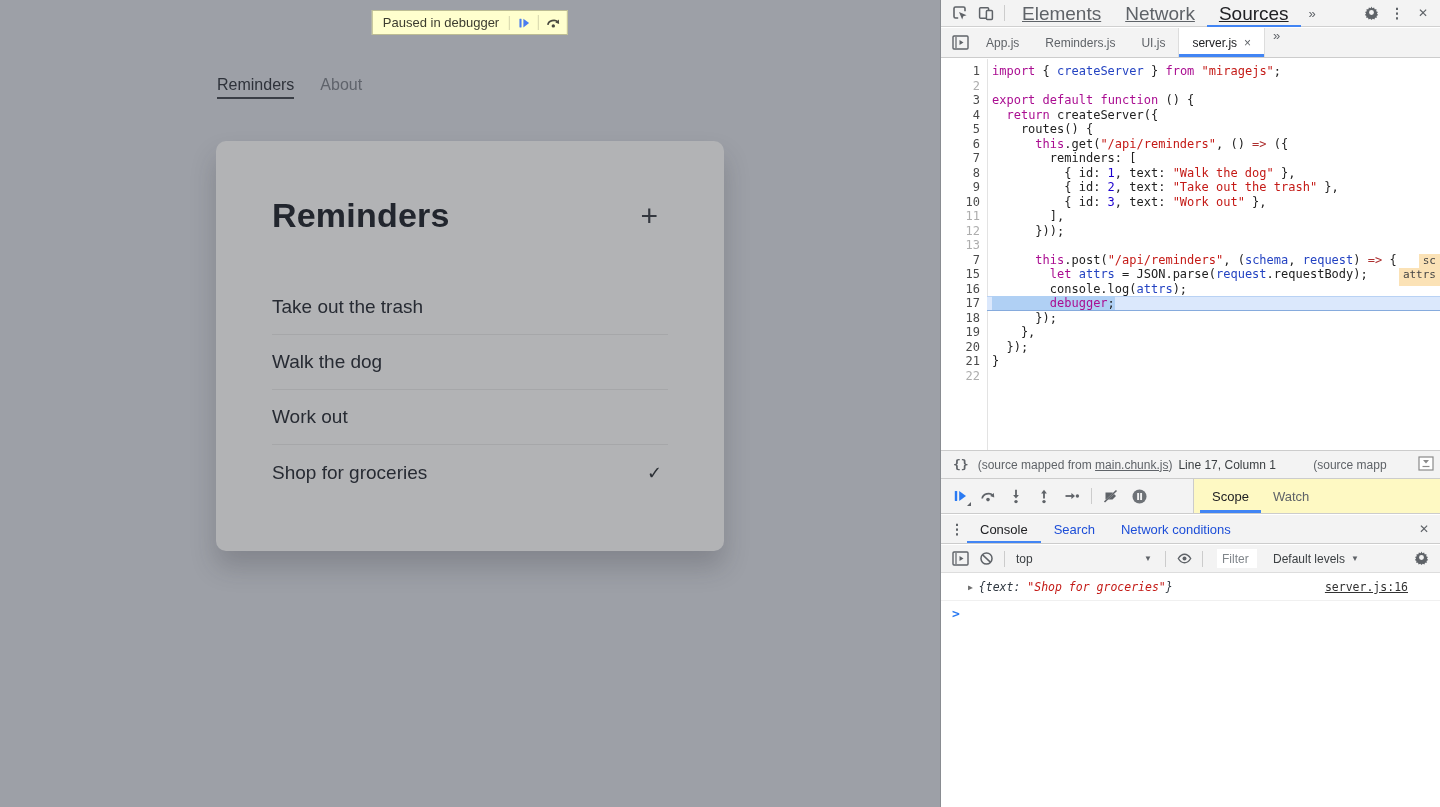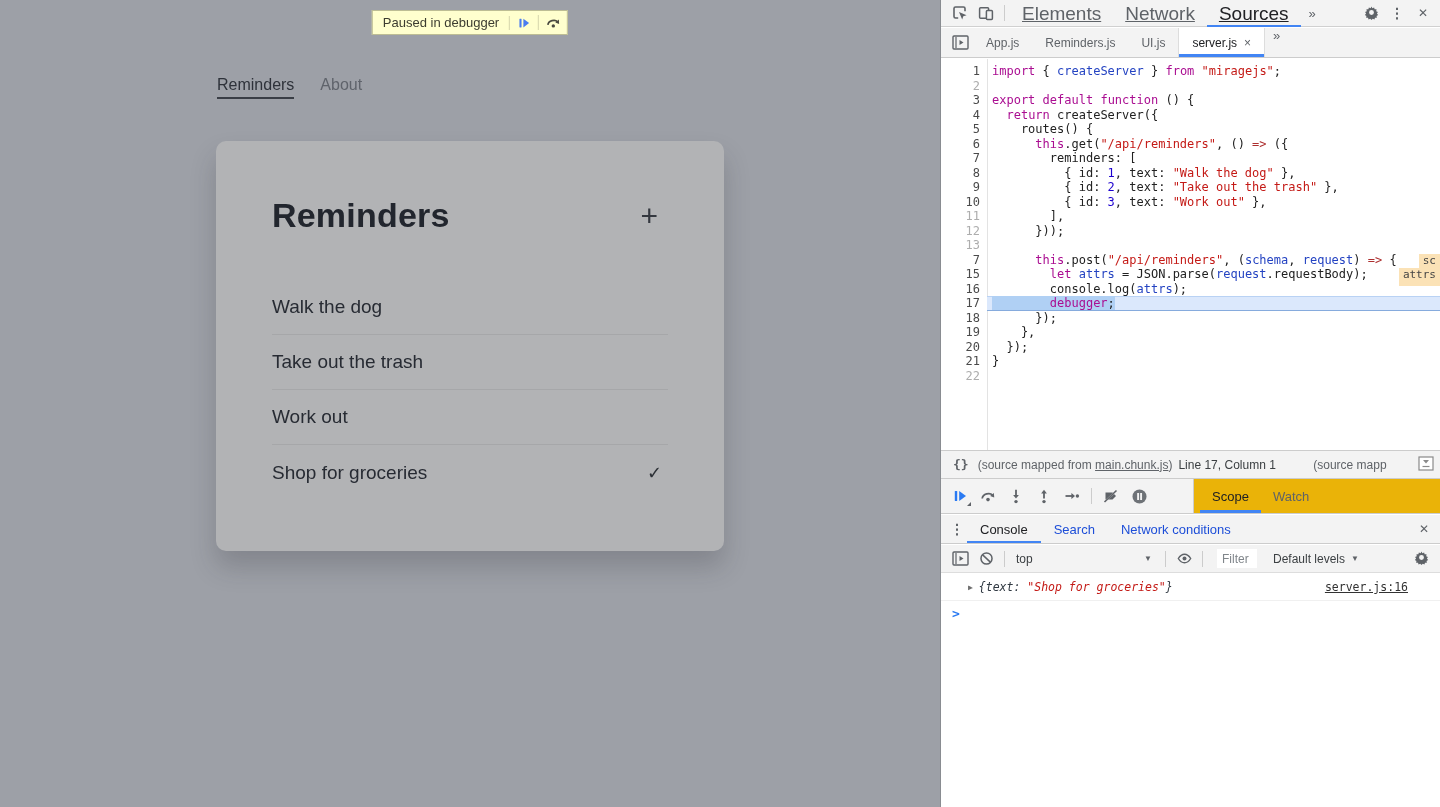--- a/index.html
+++ b/index.html
@@ -79,21 +79,21 @@
   .status-link{text-decoration:underline;cursor:pointer;text-align:right;}
   .status-pos{color:#3c4043;margin-left:6px;}
   .status-extra{margin-left:10px;flex:1;overflow:hidden;text-align:center;}
   .status-icon{flex:none;margin-left:4px;cursor:pointer;}
 
   .dt-debugbar{position:absolute;left:0;right:0;top:478px;height:36px;border-top:1px solid #ccc;
                border-bottom:1px solid #ccc;display:flex;}
   .debug-controls{width:252px;background:#f3f3f3;display:flex;align-items:center;padding-left:5px;flex:none;}
   .debug-controls .icon-btn{width:28px;}
   .corner{position:absolute;right:3px;bottom:3px;width:0;height:0;border-left:4px solid transparent;border-bottom:4px solid #5f6368;}
-  .sidebar-tabs{flex:1;background:#eab308;border-left:1px solid #ccc;display:flex;align-items:stretch;padding-left:6px;}
+  .sidebar-tabs{flex:1;background:#fef9c3;border-left:1px solid #ccc;display:flex;align-items:stretch;padding-left:6px;}
   .side-tab{padding:0 12px;display:flex;align-items:center;font-size:13px;color:#5f6368;cursor:pointer;}
   .side-tab.active{color:#202124;box-shadow:inset 0 -3px 0 var(--accent);}
 
   .dt-drawer-tabs{position:absolute;left:0;right:0;top:515px;height:29px;background:#f3f3f3;
                   border-bottom:1px solid #ccc;display:flex;align-items:stretch;padding-left:6px;}
   .drawer-kebab{width:20px;display:flex;align-items:center;justify-content:center;cursor:pointer;}
   .drawer-tab{padding:0 13px;display:flex;align-items:center;font-size:13px;color:#1d4ed8;cursor:pointer;}
   .drawer-tab.active{color:#202124;box-shadow:inset 0 -2px 0 var(--accent);}
   .drawer-close{margin-left:auto;width:32px;display:flex;align-items:center;justify-content:center;cursor:pointer;}
 
@@ -146,24 +146,24 @@
     <span class="nav-item idle">About</span>
   </div>
 
   <div class="card">
     <div class="card-head">
       <span class="card-title">Reminders</span>
       <span class="add-btn">+</span>
     </div>
     <div class="todo-list">
       <div class="todo-row">
+        <span>Take out the trash</span>
+      </div>
+      <div class="todo-row">
         <span>Walk the dog</span>
-      </div>
-      <div class="todo-row">
-        <span>Take out the trash</span>
       </div>
       <div class="todo-row">
         <span>Work out</span>
       </div>
       <div class="todo-row">
         <span>Shop for groceries</span>
         <span class="check">✓</span>
       </div>
     </div>
   </div>

